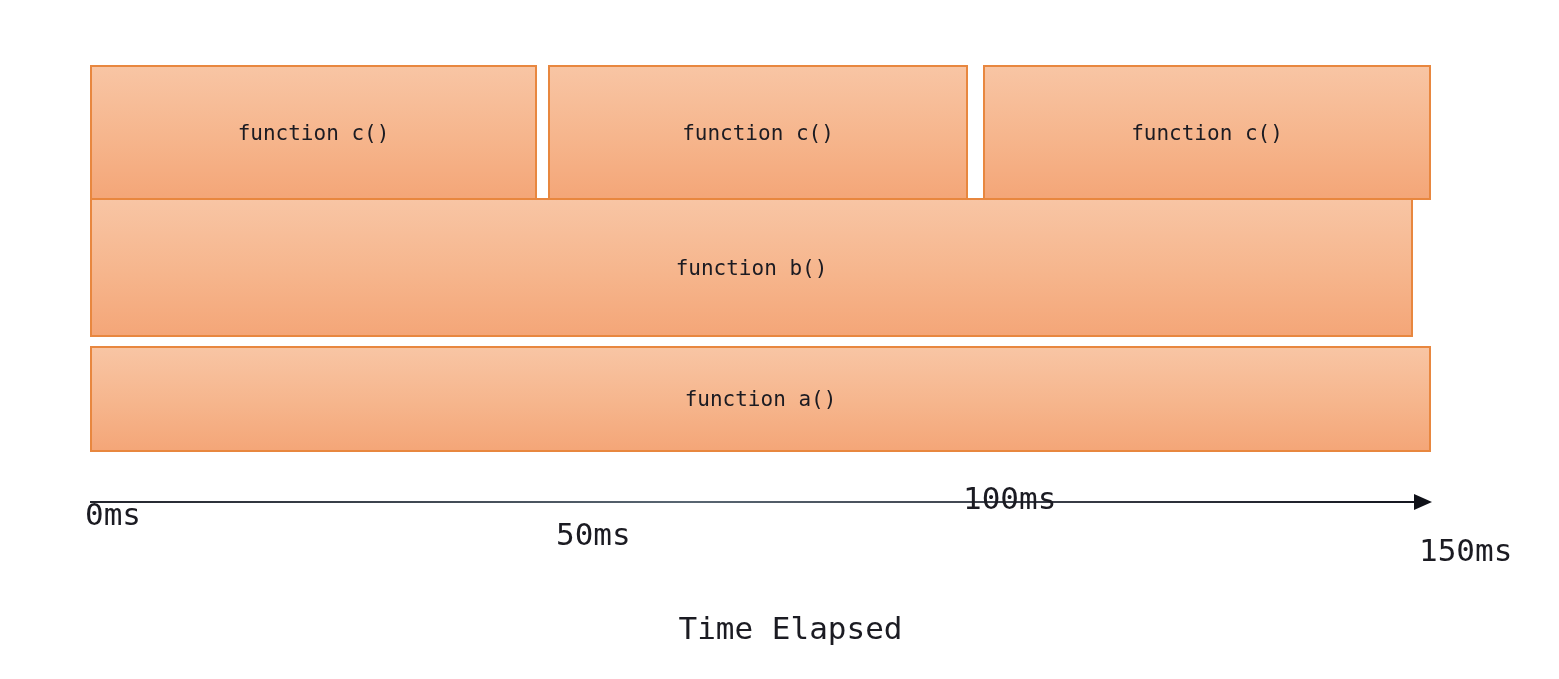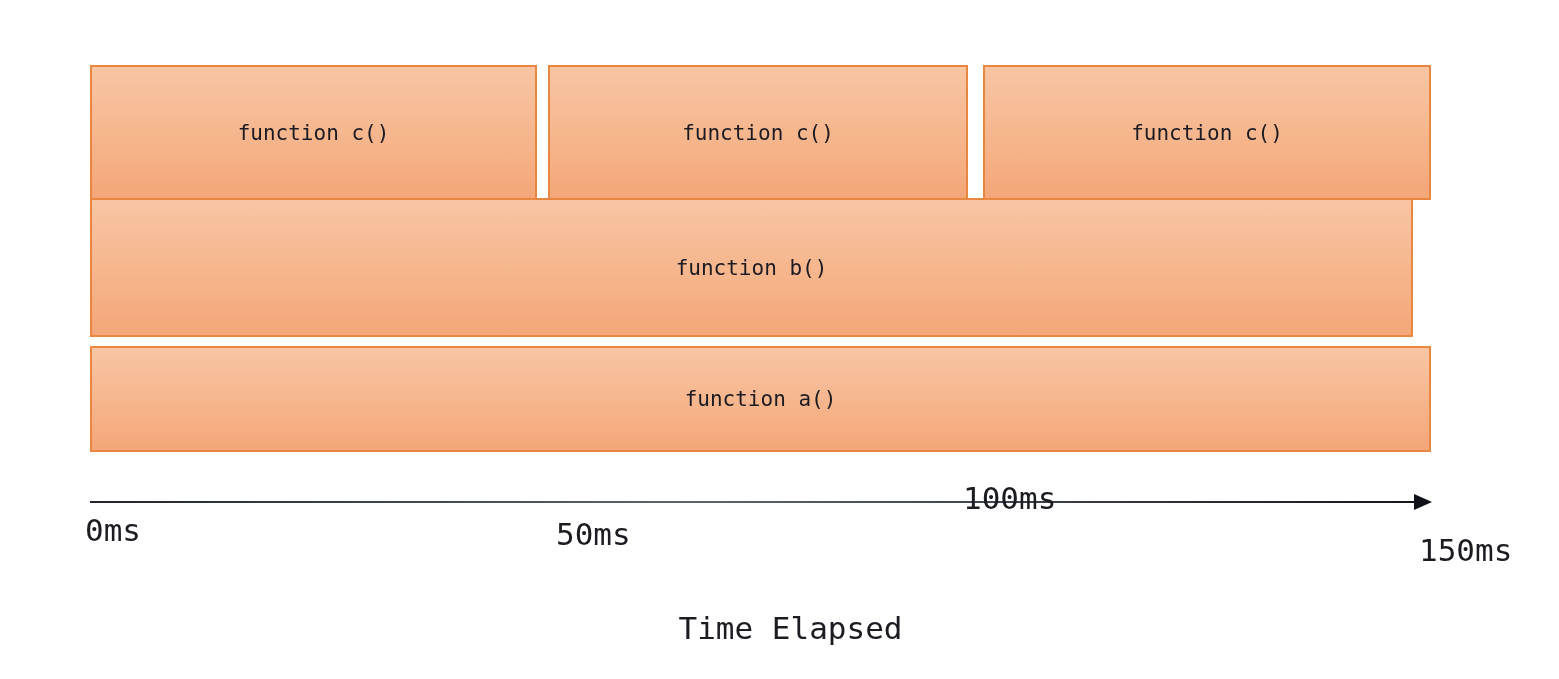--- a/index.html
+++ b/index.html
@@ -57,21 +57,21 @@
     border-top: 8px solid transparent;
     border-bottom: 8px solid transparent;
     border-left: 18px solid #0f1118;
   }
   .tick {
     position: absolute;
     font-size: 31px;
     color: var(--text);
     white-space: nowrap;
   }
-  #tick-0   { left: 85px;   top: 512px; }
+  #tick-0   { left: 85px;   top: 496px; }
   #tick-50  { left: 524px;  top: 516px; margin-left: 32px; }
   #tick-100 { left: 963px;  top: 480px; }
   #tick-150 { left: 1419px; top: 532px; }
 
   .axis-caption {
     position: absolute;
     left: 0;
     right: 0;
     top: 610px;
     text-align: center;

